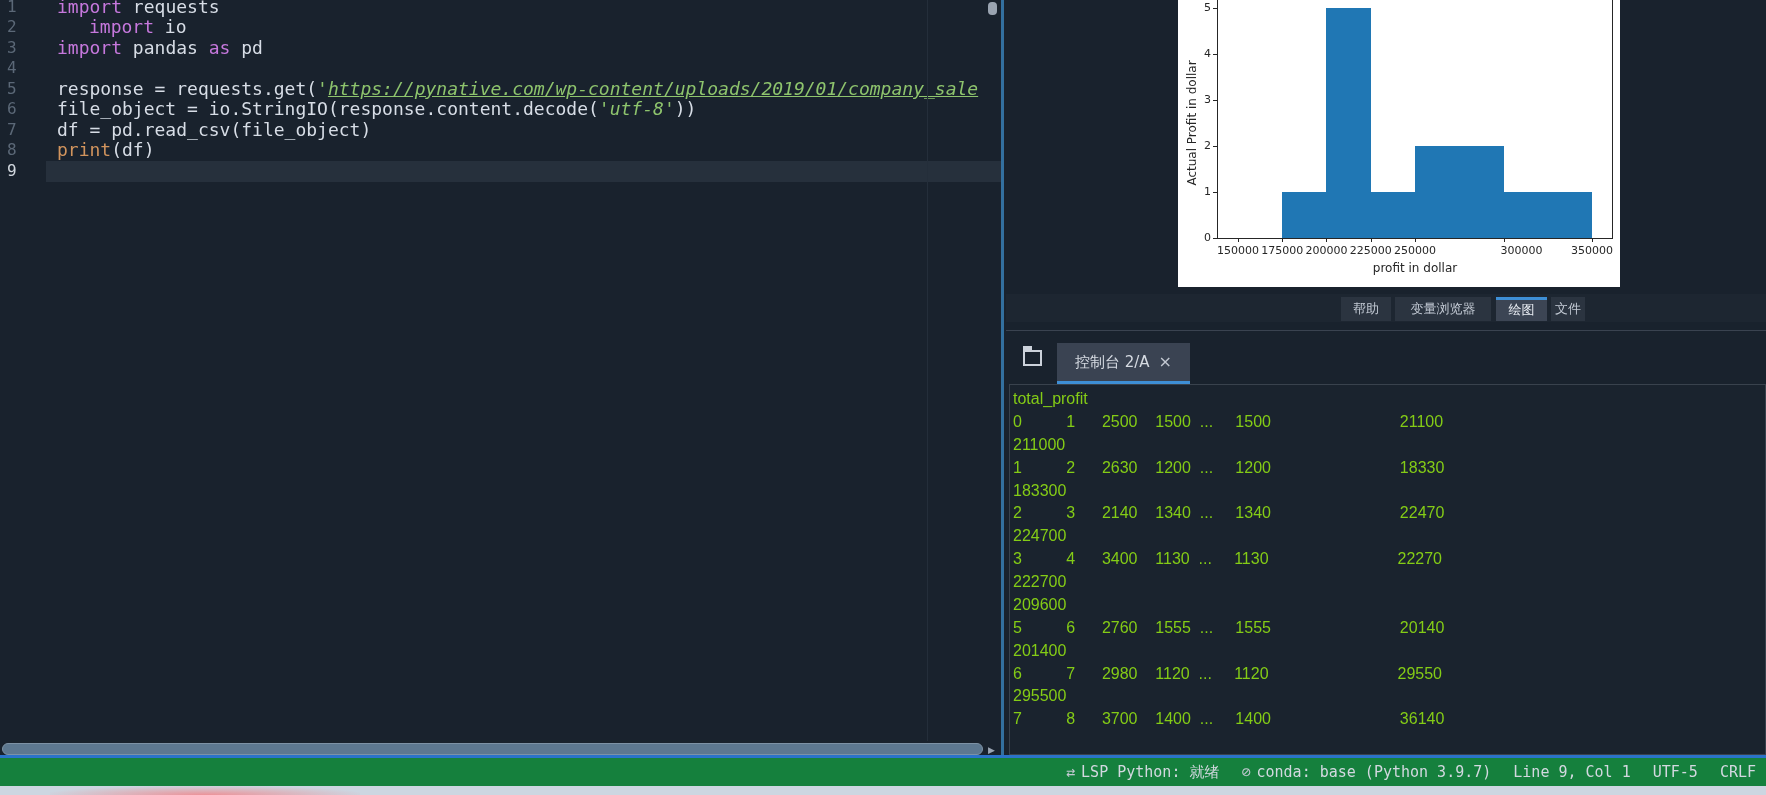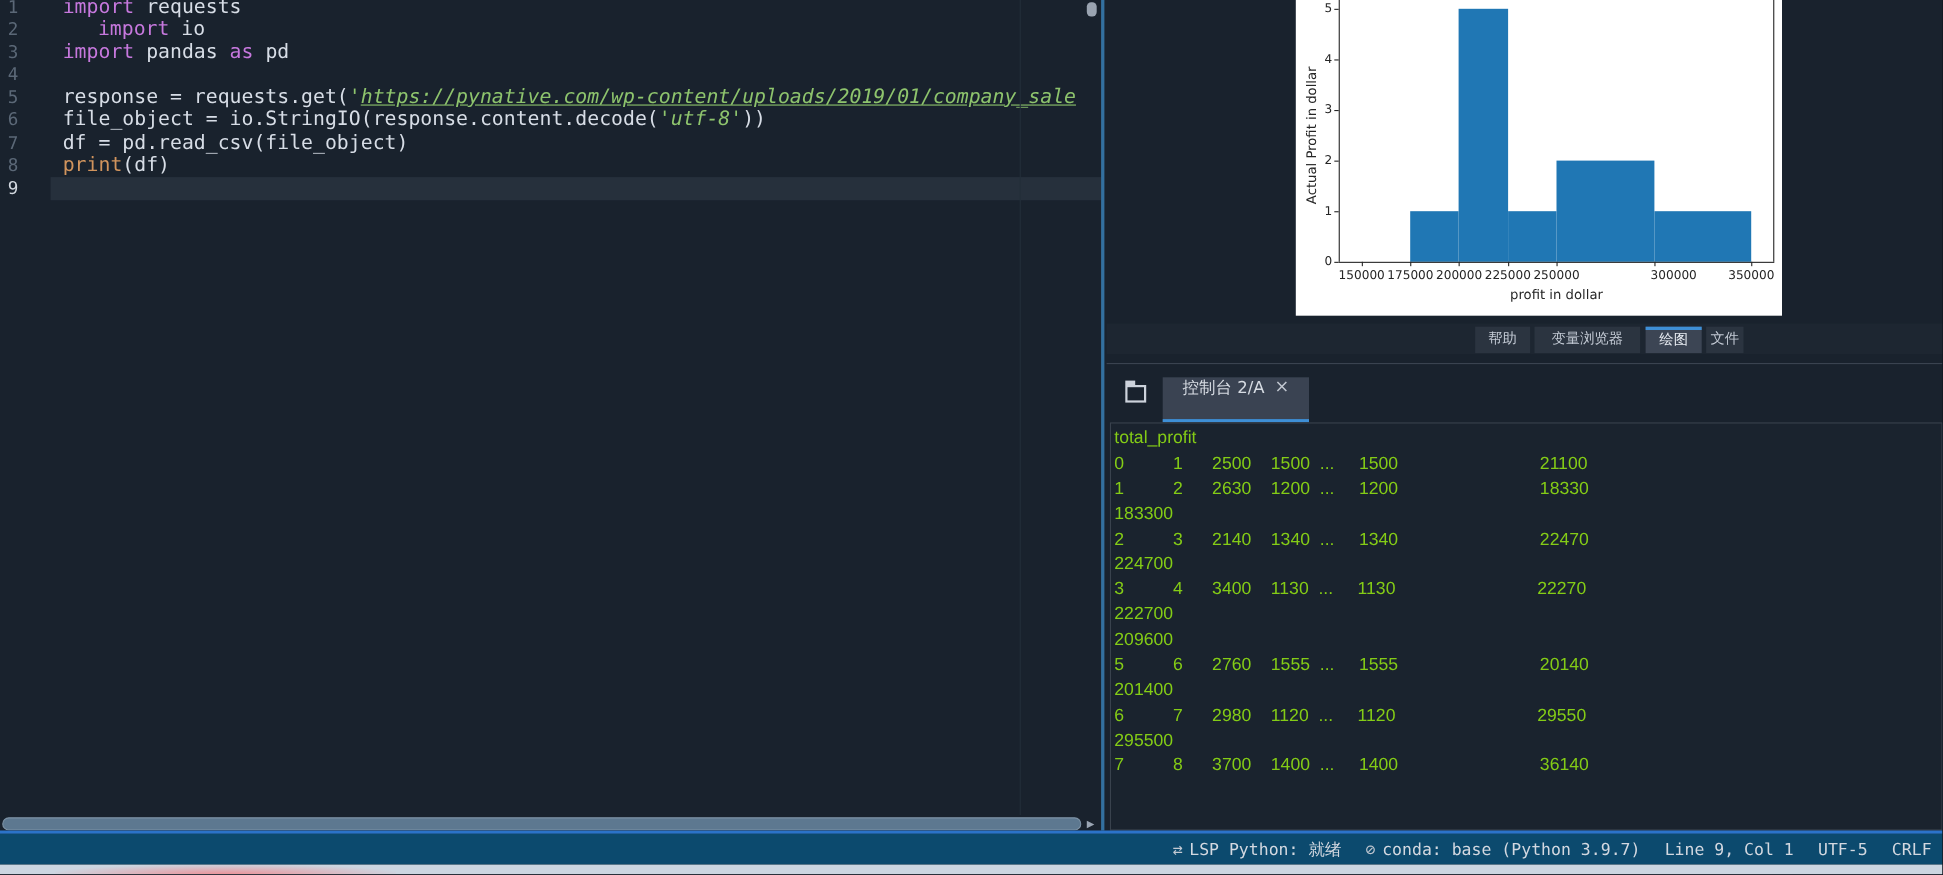--- a/index.html
+++ b/index.html
@@ -46,31 +46,31 @@
 
   #h-divider{position:absolute;left:1006px;top:330px;width:760px;height:1px;background:#3a4350}
 
   
   #console-pane{position:absolute;left:1006px;top:331px;width:760px;height:424px}
   #browse-btn{position:absolute;left:17px;top:15px;width:22px;height:20px}
   .bt-outer{position:absolute;left:0;top:4px;width:15px;height:12px;border:2px solid #ccd2db}
   .bt-tab{position:absolute;left:0;top:0;width:9px;height:4px;background:#ccd2db}
   #console-tab{position:absolute;left:51px;top:12px;width:133px;height:41px;background:#3a4352;
                border-bottom:3px solid #3e8fd6;box-sizing:border-box;color:#d6dbe2;font-size:15px;
-               display:flex;justify-content:center;gap:9px}
+               display:flex;align-items:center;justify-content:center;gap:9px}
   #console-close{color:#c2c8d1;font-size:16px;line-height:16px}
   #console-box{position:absolute;left:3px;top:53px;width:757px;height:371px;box-sizing:border-box;
                border:1px solid #39424d;background:#1a232e;overflow:hidden}
   #console-lines{padding-top:3px}
   .console-line{white-space:pre;font-family:Liberation Sans, sans-serif;font-size:16px;
                 line-height:22.87px;color:#84cc16;padding-left:3px}
 
   
   #status-accent{position:absolute;left:0;top:755px;width:1766px;height:3px;background:#2b73c9}
-  #status-bar{position:absolute;left:0;top:758px;width:1766px;height:28px;background:#0c4a6e;
+  #status-bar{position:absolute;left:0;top:758px;width:1766px;height:28px;background:#15803d;
               display:flex;align-items:center;justify-content:flex-end;gap:22px;
               padding-right:10px;box-sizing:border-box}
   .status-item{font-family:"DejaVu Sans Mono",monospace;font-size:15px;color:#d3d8e0;white-space:pre}
   .status-icon{margin-right:6px;color:#c3c9d2}
   #bottom-strip{position:absolute;left:0;top:786px;width:1766px;height:9px;background:#ccd6e1;overflow:hidden}
   #pink{position:absolute;left:50px;top:0;width:310px;height:9px;
         background:radial-gradient(ellipse at 50% 100%, rgba(238,142,148,.95), rgba(238,142,148,0) 75%)}
 </style>
 </head>
 <body>
@@ -164,20 +164,21 @@
       <div class="bt-tab"></div>
     </div>
     <div id="console-tab">
       <span>控制台 2/A</span>
       <span id="console-close">×</span>
     </div>
     <div id="console-box">
       <div id="console-lines">
           <div class="console-line">total_profit</div>
           <div class="console-line">0          1      2500    1500  ...     1500                             21100</div>
+          <div class="console-line">211000</div>
           <div class="console-line">1          2      2630    1200  ...     1200                             18330</div>
           <div class="console-line">183300</div>
           <div class="console-line">2          3      2140    1340  ...     1340                             22470</div>
           <div class="console-line">224700</div>
           <div class="console-line">3          4      3400    1130  ...     1130                             22270</div>
           <div class="console-line">222700</div>
           <div class="console-line">209600</div>
           <div class="console-line">5          6      2760    1555  ...     1555                             20140</div>
           <div class="console-line">201400</div>
           <div class="console-line">6          7      2980    1120  ...     1120                             29550</div>

